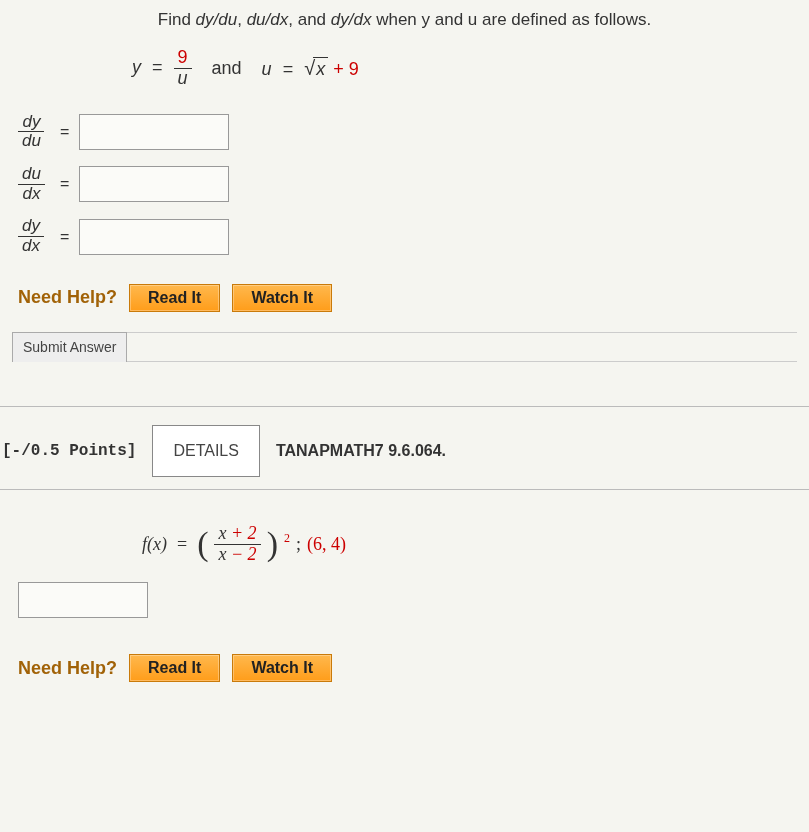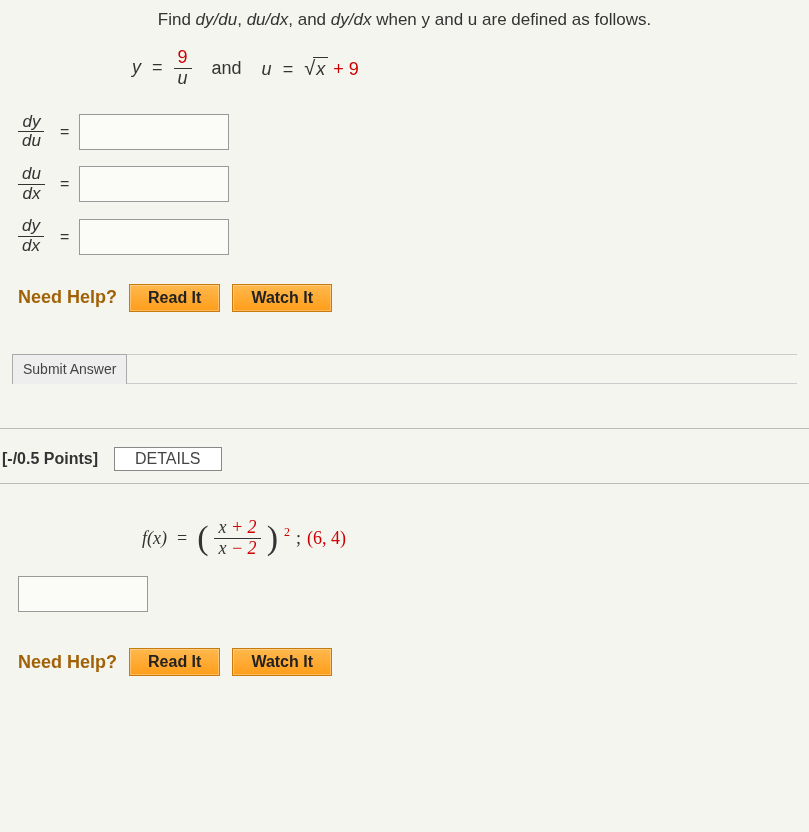--- a/index.html
+++ b/index.html
@@ -35,24 +35,24 @@
     .need-help-label { color: #a16207; font-weight: bold; font-size: 18px; margin-right: 0; }
     .help-btn {
       background: linear-gradient(#ffb84d, #ff9d1a);
       border: 1px solid #c97a0a;
       box-shadow: inset 0 0 0 1px rgba(255,255,255,0.3);
       color: #222; font-weight: bold; font-size: 16px;
       padding: 4px 18px; cursor: pointer;
       font-family: inherit;
     }
     .q-header { padding: 18px 12px 12px 0; display: flex; align-items: center; gap: 16px; }
-    .points { font-weight: bold; color: #333; font-size: 16px; margin-left: 2px; }
+    .points { font-weight: bold; color: #333; font-size: 16px; margin-left: 2px; font-family: Liberation Mono, monospace; }
     .pill-btn {
       background: #fff; border: 1.5px solid #888;
-      padding: 2px 20px; font-size: 16px; color: #444;
+      padding: 16px 20px; font-size: 16px; color: #444;
       cursor: pointer; font-family: inherit;
     }
     .source-ref { font-weight: bold; color: #333; font-size: 16px; }
     .cursor-icon { display: inline-block; vertical-align: middle; }
     .fn-row { margin: 16px 0 18px 130px; font-size: 18px; display: flex; align-items: center; gap: 6px; font-family: Liberation Serif, serif;}
     .bigparen { font-size: 34px; line-height: 0.8; font-weight: 300; }
     .sup2 { font-size: 12px; vertical-align: top; position: relative; top: -6px; }
     .submit-wrap { display: flex; }
     .submit-tab {
       border: 1px solid #aaa;
@@ -129,32 +129,33 @@
     <span class="eq">=</span>
     <input class="answer-input" type="text" style="">
   </div>
 
   <div class="need-help-row">
     <span class="need-help-label">Need Help?</span>
     <button class="help-btn">Read It</button>
     <button class="help-btn">Watch It</button>
   </div>
 
-  <div style="margin-top:42px;">
+  <div style="margin-top:20px;">
     <div class="submit-wrap">
       <button class="submit-tab">Submit Answer</button>
       <div class="tab-right"></div>
     </div>
   </div>
 </div>
 
 <div class="section-border">
   <div class="q-header">
     <span class="points">[-/0.5 Points]</span>
     <button class="pill-btn">DETAILS</button>
+    <span class="source-ref">TANAPMATH7 9.6.064.</span>
   </div>
 </div>
 
 <div class="question-block" style="padding-top:18px;">
 
   <div class="fn-row">
     <span class="italic">f(x)</span>
     <span style="margin:0 4px;">=</span>
     <span class="bigparen">(</span>
     <span class="frac">

